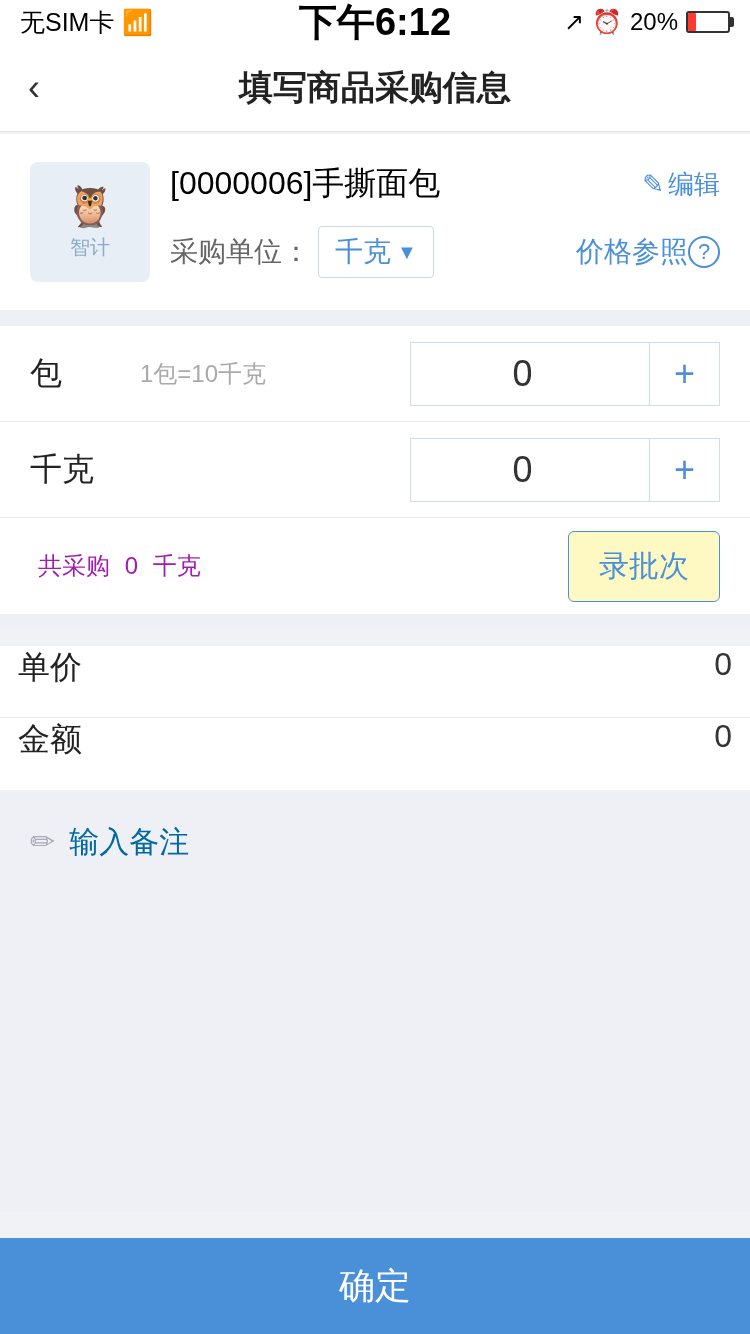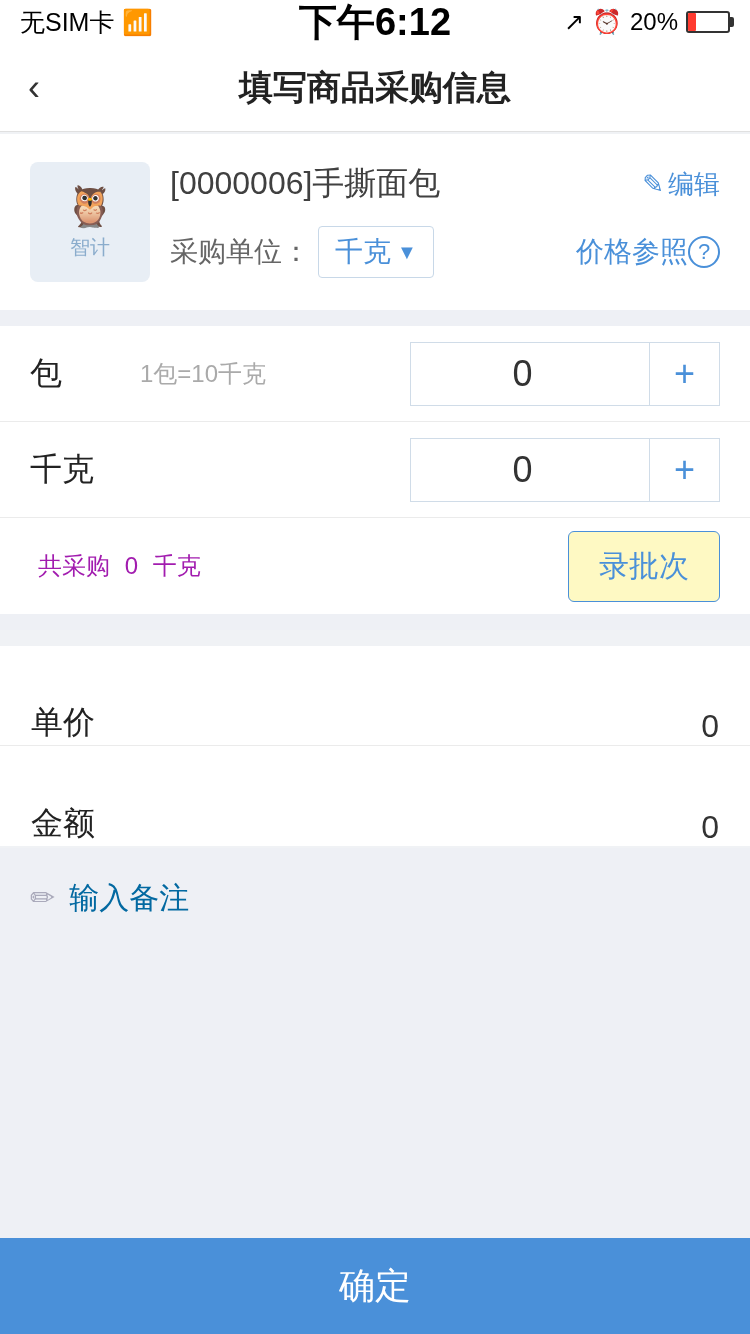--- a/index.html
+++ b/index.html
@@ -129,21 +129,21 @@
     .product-info {
       flex: 1;
     }
     .product-header {
       display: flex;
       align-items: center;
       justify-content: space-between;
     }
     .product-name {
       font-size: 32px;
-      color: #404040;
+      color: #000000;
       font-weight: 500;
     }
     .edit-btn {
       font-size: 26px;
       color: #4a90d9;
       display: flex;
       align-items: center;
       gap: 4px;
       cursor: pointer;
     }
@@ -274,23 +274,23 @@
       background: #fef9c3;
     }
 
     
     .price-section {
       background: #fff;
       margin-top: 16px;
     }
     .price-row {
       display: flex;
-      align-items: flex-end;
-      padding: 0 31px;
-      height: 100px;
+      align-items: flex-start;
+      padding: 0 18px;
+      height: 72px;
       border-bottom: 1px solid #ebebeb;
     }
     .price-row:last-child {
       border-bottom: none;
       gap: 9px;
     }
     .price-row-label {
       font-size: 32px;
       color: #222;
       flex: 1;

